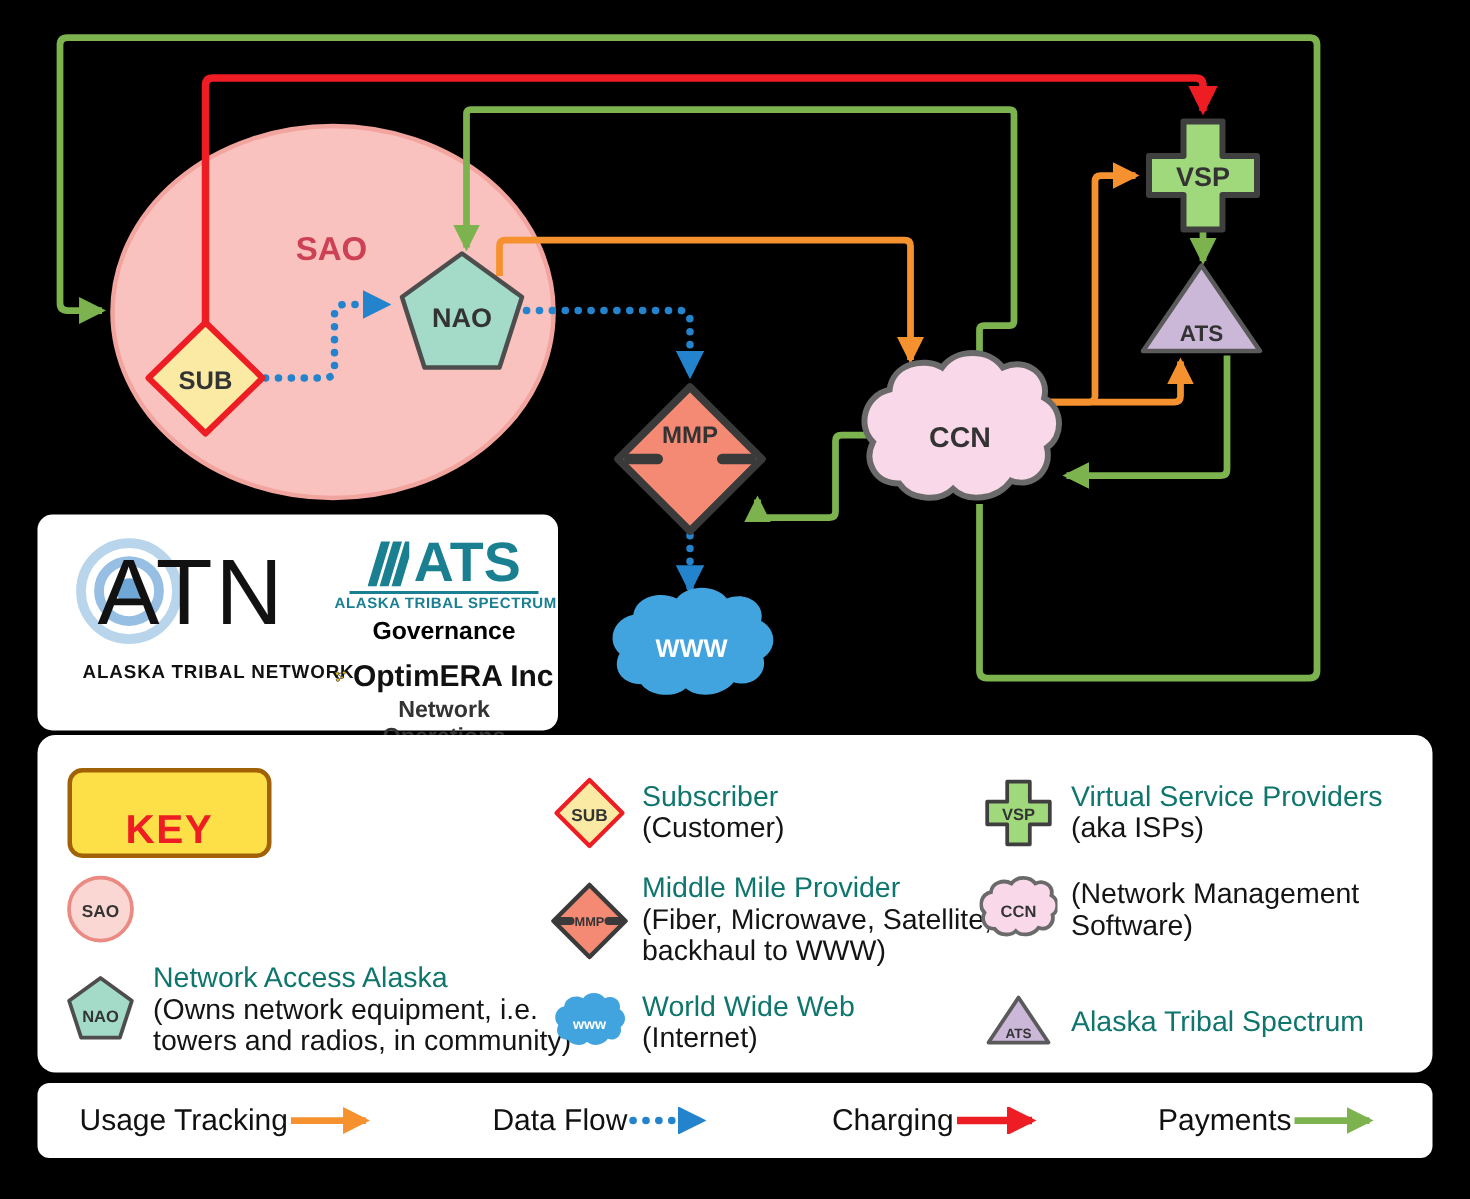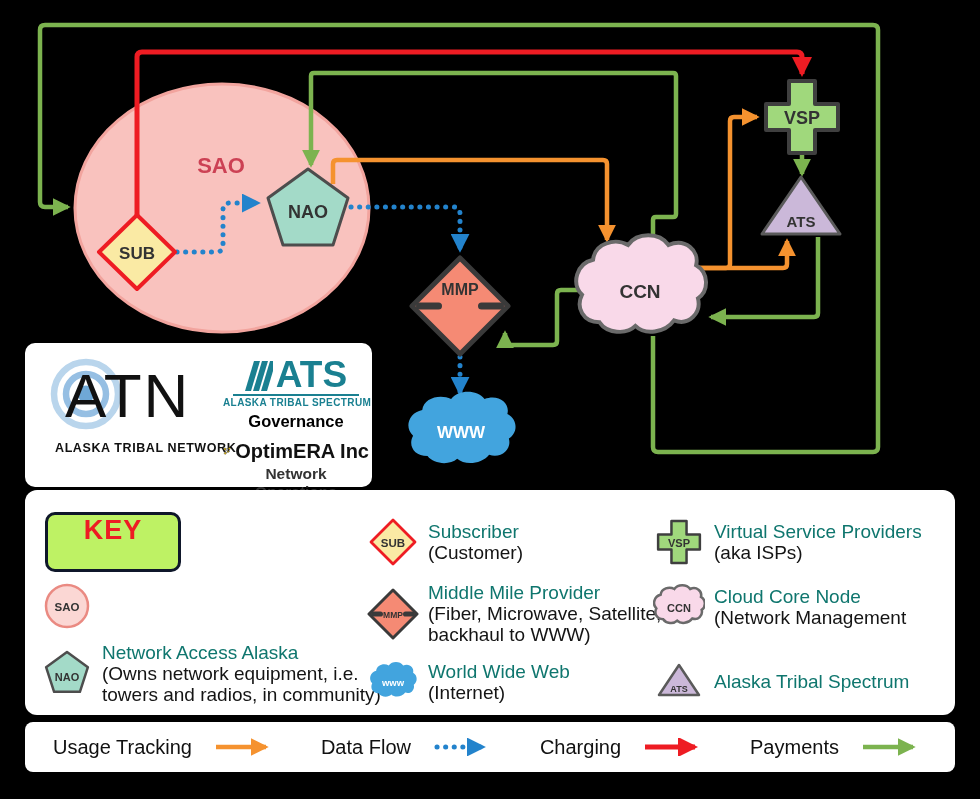--- a/index.html
+++ b/index.html
@@ -25,33 +25,33 @@
   .ats-small{font-size:10px;font-weight:bold;color:#1a8091;letter-spacing:.4px;white-space:nowrap;}
   .gov-label{margin-top:4px;font-size:16.5px;font-weight:bold;color:#000000;}
   .optimera-row{display:flex;justify-content:flex-start;align-items:center;gap:4px;margin-top:7px;}
   .optimera-title{font-size:20px;font-weight:bold;color:#111;white-space:nowrap;}
   .netops{margin-top:1px;font-size:15.5px;font-weight:bold;color:#333;}
 
   
   .key-box{position:absolute;left:25px;top:490px;width:930px;height:225px;
            background:#fff;border-radius:12px;}
   .key-btn{position:absolute;left:20px;top:22px;width:130px;height:54px;
-           border:3px solid #0f172a;border-radius:10px;background:#bef264;
-           display:flex;align-items:flex-start;justify-content:center;
+           border:3px solid #a16207;border-radius:10px;background:#fde047;
+           display:flex;align-items:flex-end;justify-content:center;
            font-size:27px;font-weight:bold;letter-spacing:1px;}
   .key-entry{position:absolute;display:flex;align-items:center;}
   .key-icon{width:54px;flex:0 0 54px;display:flex;justify-content:center;}
   .key-text{margin-left:8px;font-size:19px;line-height:21px;color:#141414;white-space:nowrap;}
   .key-text .t{font-weight:normal;color:#0f766e;}
 
   
   .legend-strip{position:absolute;left:25px;top:722px;width:930px;height:50px;
                 background:#fff;border-radius:8px;display:flex;align-items:center;
                 justify-content:space-between;padding:0 28px;box-sizing:border-box;}
-  .legend-item{display:flex;align-items:center;gap:22px;}
+  .legend-item{display:flex;align-items:center;gap:0;}
   .legend-label{font-size:20px;color:#111;white-space:nowrap;}
 </style>
 </head>
 <body>
 
 <div class="stage">
 
   <svg id="diagram" width="980" height="500" viewBox="0 0 980 500">
     <defs>
       <marker id="m-green" viewBox="0 0 10 10" refX="8.5" refY="5" markerWidth="4" markerHeight="4" orient="auto">
@@ -238,22 +238,22 @@
       </div>
     </div>
     <div class="key-entry" style="left:627px;top:91px;">
       <div class="key-icon">
         <svg width="52" height="52" viewBox="-26 -26 52 52">
           <use href="#cloudP" transform="scale(0.36)" stroke-width="7" fill="#f9d9e9" stroke="#6a6a6a"></use>
           <text y="4.5" font-size="11" class="node-label">CCN</text>
         </svg>
       </div>
       <div class="key-text">
-        <div class="t">Cloud Core Node</div>
         <div>(Network Management</div>
+        <div>Software)</div>
       </div>
     </div>
     <div class="key-entry" style="left:627px;top:165px;">
       <div class="key-icon">
         <svg width="52" height="52" viewBox="-26 -26 52 52">
           <polygon points="0,-16 20,14 -20,14" stroke-width="2.5" stroke-linejoin="round" fill="#cbb8d9" stroke="#5a5a5a"></polygon>
           <text y="11" font-size="9" class="node-label">ATS</text>
         </svg>
       </div>
       <div class="key-text">

